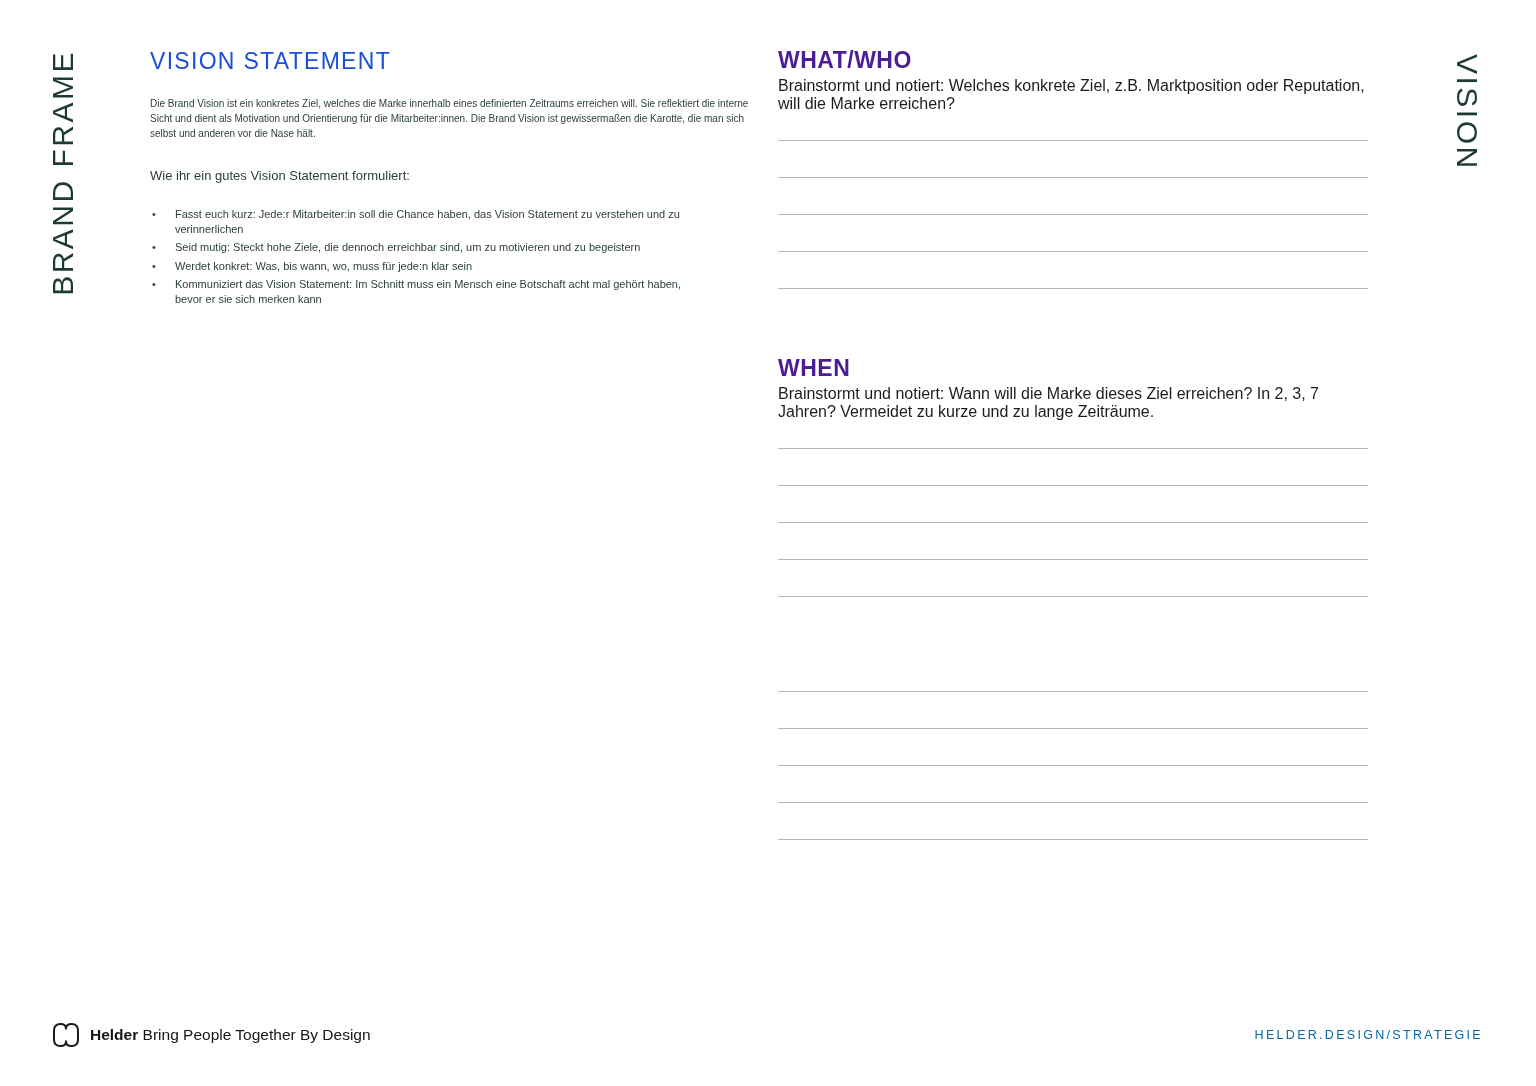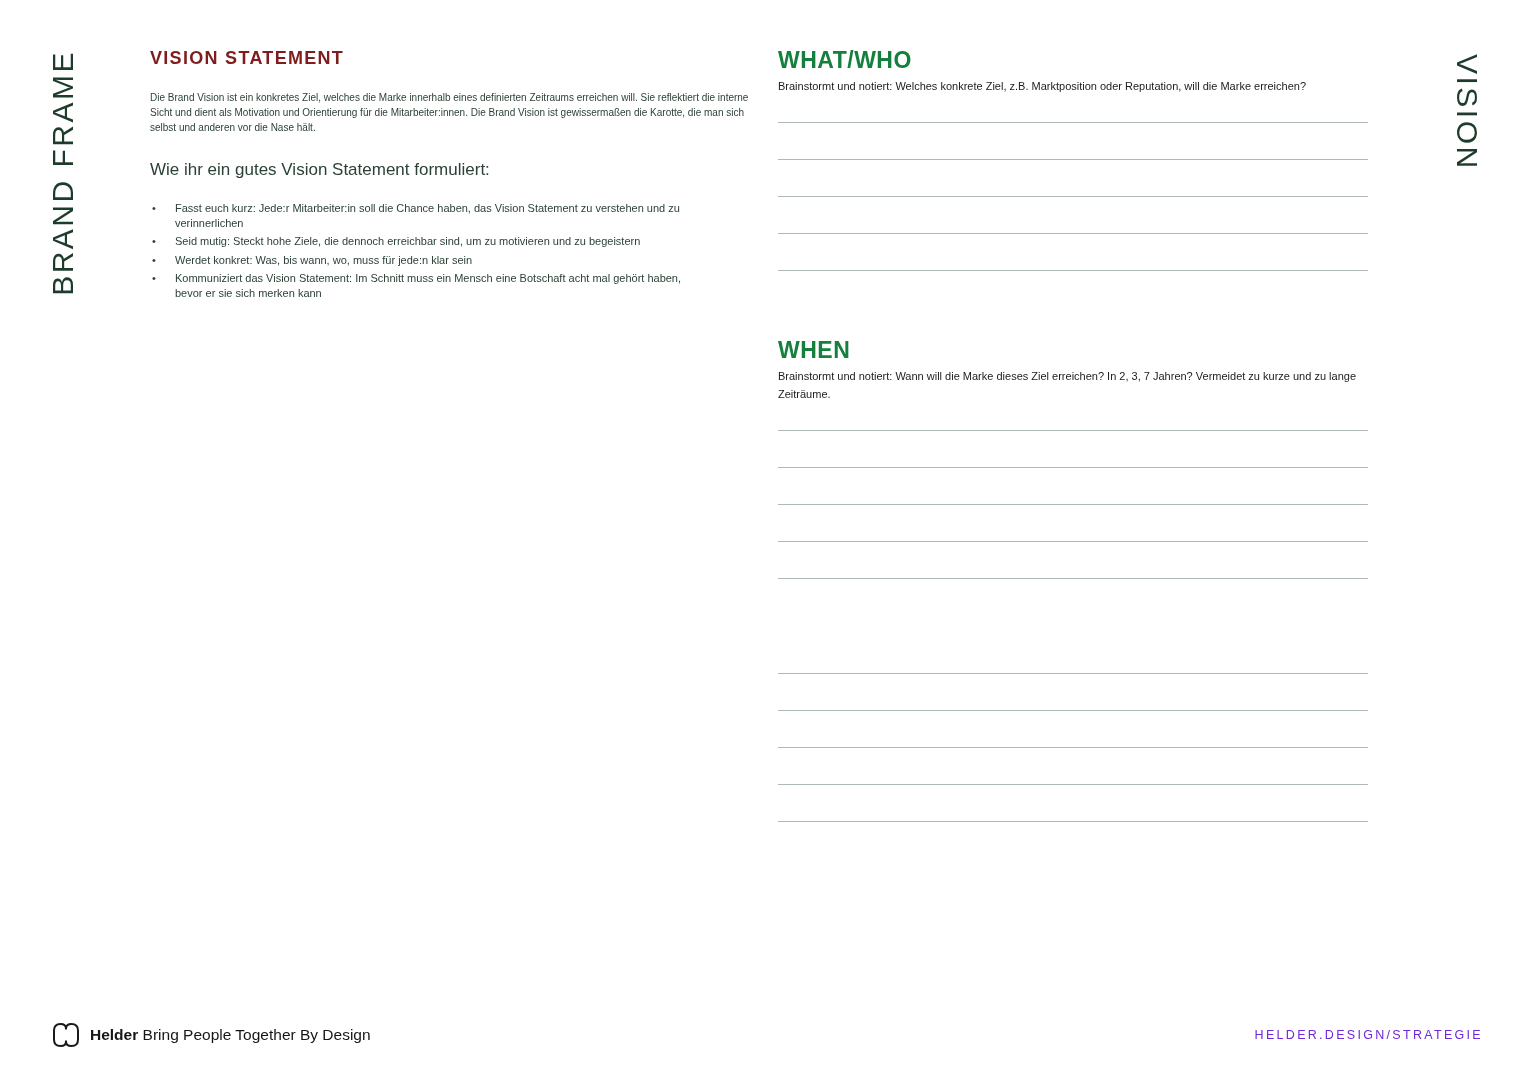--- a/index.html
+++ b/index.html
@@ -22,58 +22,58 @@
     color: #1e3c2b;
     font-weight: 500;
     white-space: nowrap;
   }
   .vlabel-left { left: 46px; top: 50px; transform: rotate(180deg); }
   .vlabel-right { left: 1450px; top: 54px; }
 
   
   .left-col { position: absolute; left: 150px; top: 48px; width: 600px; color: #2c4135; }
   .left-col h1 {
-    margin: 0; font-size: 18px; font-weight: bold;
-    letter-spacing: 1.3px; color: #7f1d1d;
+    margin: 0; font-size: 23px; font-weight: normal;
+    letter-spacing: 1.3px; color: #1d4ed8;
   }
   .intro { margin: 22px 0 0 0; font-size: 10px; line-height: 14.8px; }
-  .list-intro { margin: 28px 0 0 0; font-size: 17px; line-height: 14.8px; }
+  .list-intro { margin: 28px 0 0 0; font-size: 13px; line-height: 14.8px; }
   .guidelines { margin: 23px 0 0 0; padding: 0; list-style: none; width: 558px; }
   .guidelines li {
     position: relative; padding-left: 25px;
     font-size: 11px; line-height: 14.8px; margin-bottom: 3.5px;
   }
   .guidelines li::before {
     content: "•"; position: absolute; left: 2px; top: 0;
     font-size: 11px; line-height: 14.8px;
   }
 
   
   .right-col { position: absolute; left: 778px; top: 48px; width: 590px; color: #181818; }
   .right-col section + section { margin-top: 67px; }
   .right-col h2 {
     margin: 0; font-size: 23px; font-weight: bold;
-    letter-spacing: 0.5px; color: #15803d; line-height: 24px;
+    letter-spacing: 0.5px; color: #4c1d95; line-height: 24px;
   }
-  .right-col p { margin: 5px 0 0 0; font-size: 11px; line-height: 18px; color: #1c1c1c; }
+  .right-col p { margin: 5px 0 0 0; font-size: 16px; line-height: 18px; color: #1c1c1c; }
   .lines { margin-top: 0; }
   .rule-line { height: 37px; border-bottom: 1.5px solid #adb9b1; }
   .rule-line:first-child { height: 28px; }
 
   
   .footer {
     position: absolute; left: 52px; right: 53px; bottom: 38px;
     display: flex; justify-content: space-between; align-items: center;
   }
   .footer-left { display: flex; align-items: center; gap: 10px; font-size: 15.5px; color: #161616; }
   .logo { display: inline-flex; align-items: center; }
   .brand { font-weight: bold; }
   .tagline { font-weight: normal; }
   .footer-right {
-    font-size: 12.5px; letter-spacing: 2.3px; color: #6d28d9;
+    font-size: 12.5px; letter-spacing: 2.3px; color: #0369a1;
     font-weight: 500;
   }
 </style>
 </head>
 <body>
 
 <div class="page">
 
   <div class="vlabel vlabel-left">BRAND FRAME</div>
 

